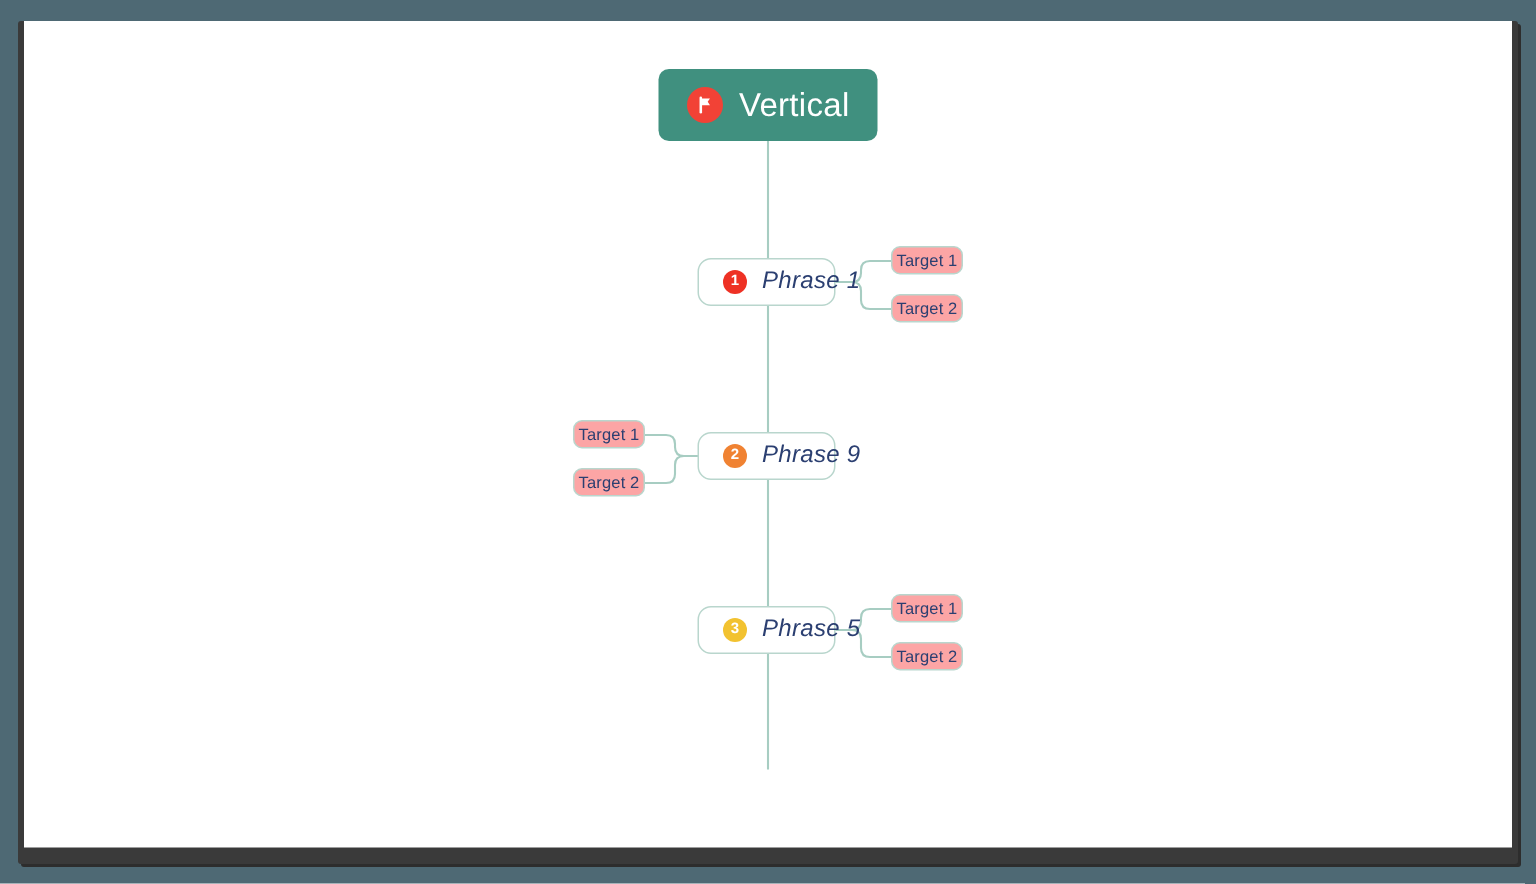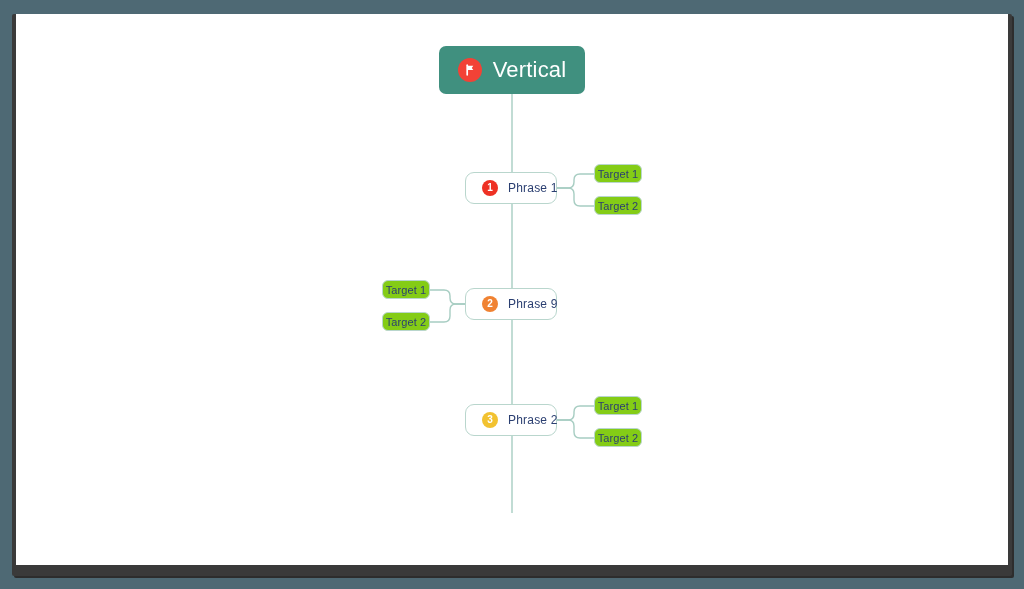--- a/index.html
+++ b/index.html
@@ -87,24 +87,25 @@
     display: flex;
     align-items: center;
     gap: 10px;
     background: #ffffff;
     border: 1px solid #b9d6cd;
     border-radius: 9px;
     padding: 0 16px;
     white-space: nowrap;
   }
   .phrase-label {
-    font-size: 12px;
+    font-size: 16px;
     color: #2b3f71;
     font-weight: 400;
     letter-spacing: .2px;
+    font-style: italic;
   }
   .badge {
     width: 16px; height: 16px;
     border-radius: 50%;
     display: flex;
     align-items: center;
     justify-content: center;
     font-size: 10px;
     font-weight: 700;
     color: #ffffff;
@@ -112,21 +113,21 @@
     line-height: 1;
   }
 
   
   .target-node {
     position: absolute;
     box-sizing: border-box;
     display: flex;
     align-items: center;
     justify-content: center;
-    background: #84cc16;
+    background: #fca5a5;
     border: 1px solid #b9d6cd;
     border-radius: 6px;
     padding: 0 8px;
     white-space: nowrap;
   }
   .target-label {
     font-size: 11px;
     color: #2b3f71;
     letter-spacing: .1px;
   }
@@ -211,21 +212,21 @@
       </div>
       <div class="target-node" style="left:366px; top:266px; width:48px; height:19px;">
         <span class="target-label">Target 1</span>
       </div>
       <div class="target-node" style="left:366px; top:298px; width:48px; height:19px;">
         <span class="target-label">Target 2</span>
       </div>
 
       <div class="phrase-node" style="left:449px; top:390px; width:92px; height:32px;">
         <span class="badge" style="background:#f2c230;">3</span>
-        <span class="phrase-label">Phrase 2</span>
+        <span class="phrase-label">Phrase 5</span>
       </div>
       <div class="target-node" style="left:578px; top:382px; width:48px; height:19px;">
         <span class="target-label">Target 1</span>
       </div>
       <div class="target-node" style="left:578px; top:414px; width:48px; height:19px;">
         <span class="target-label">Target 2</span>
       </div>
 
 
     </div>

